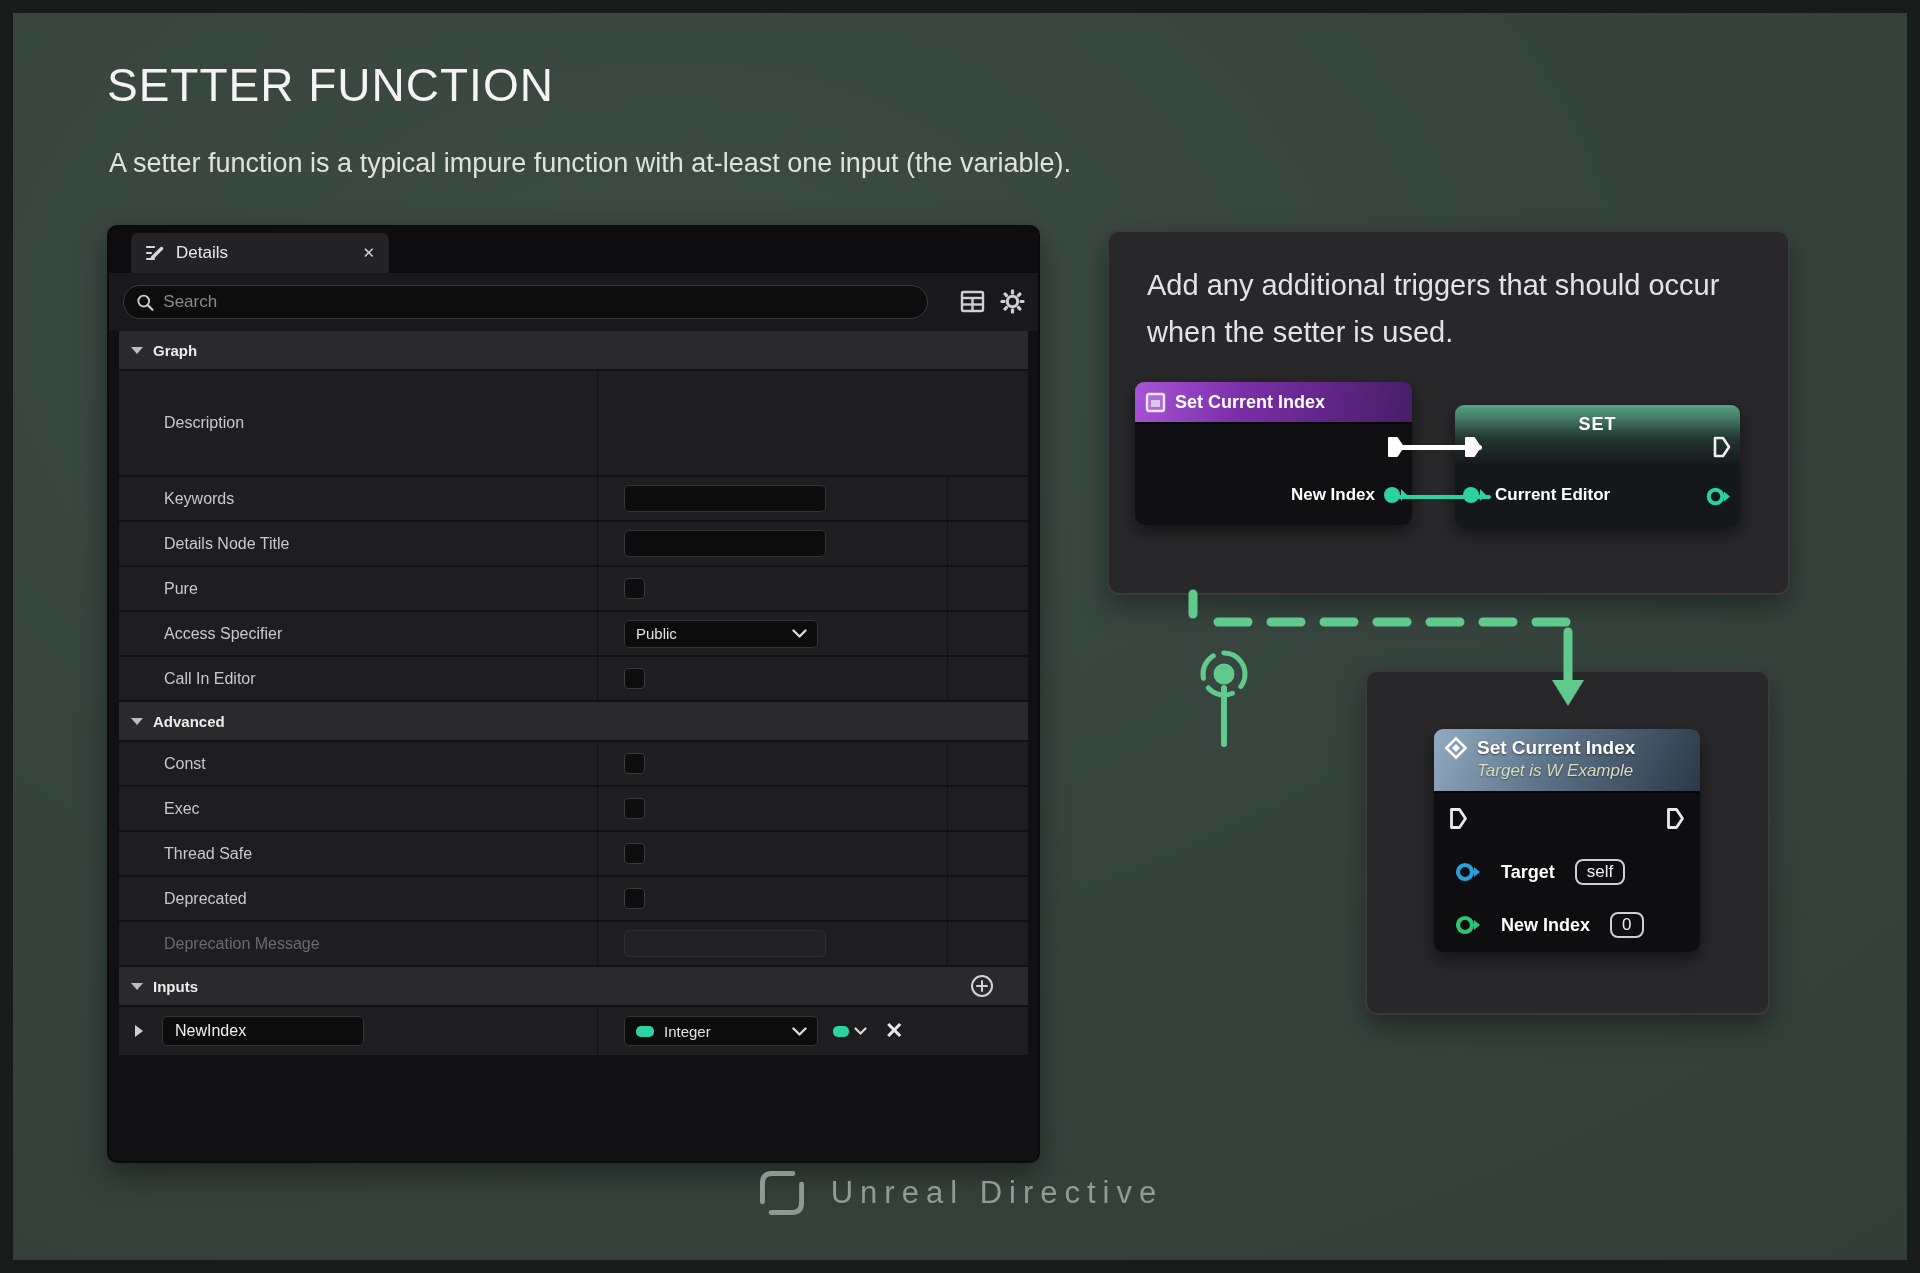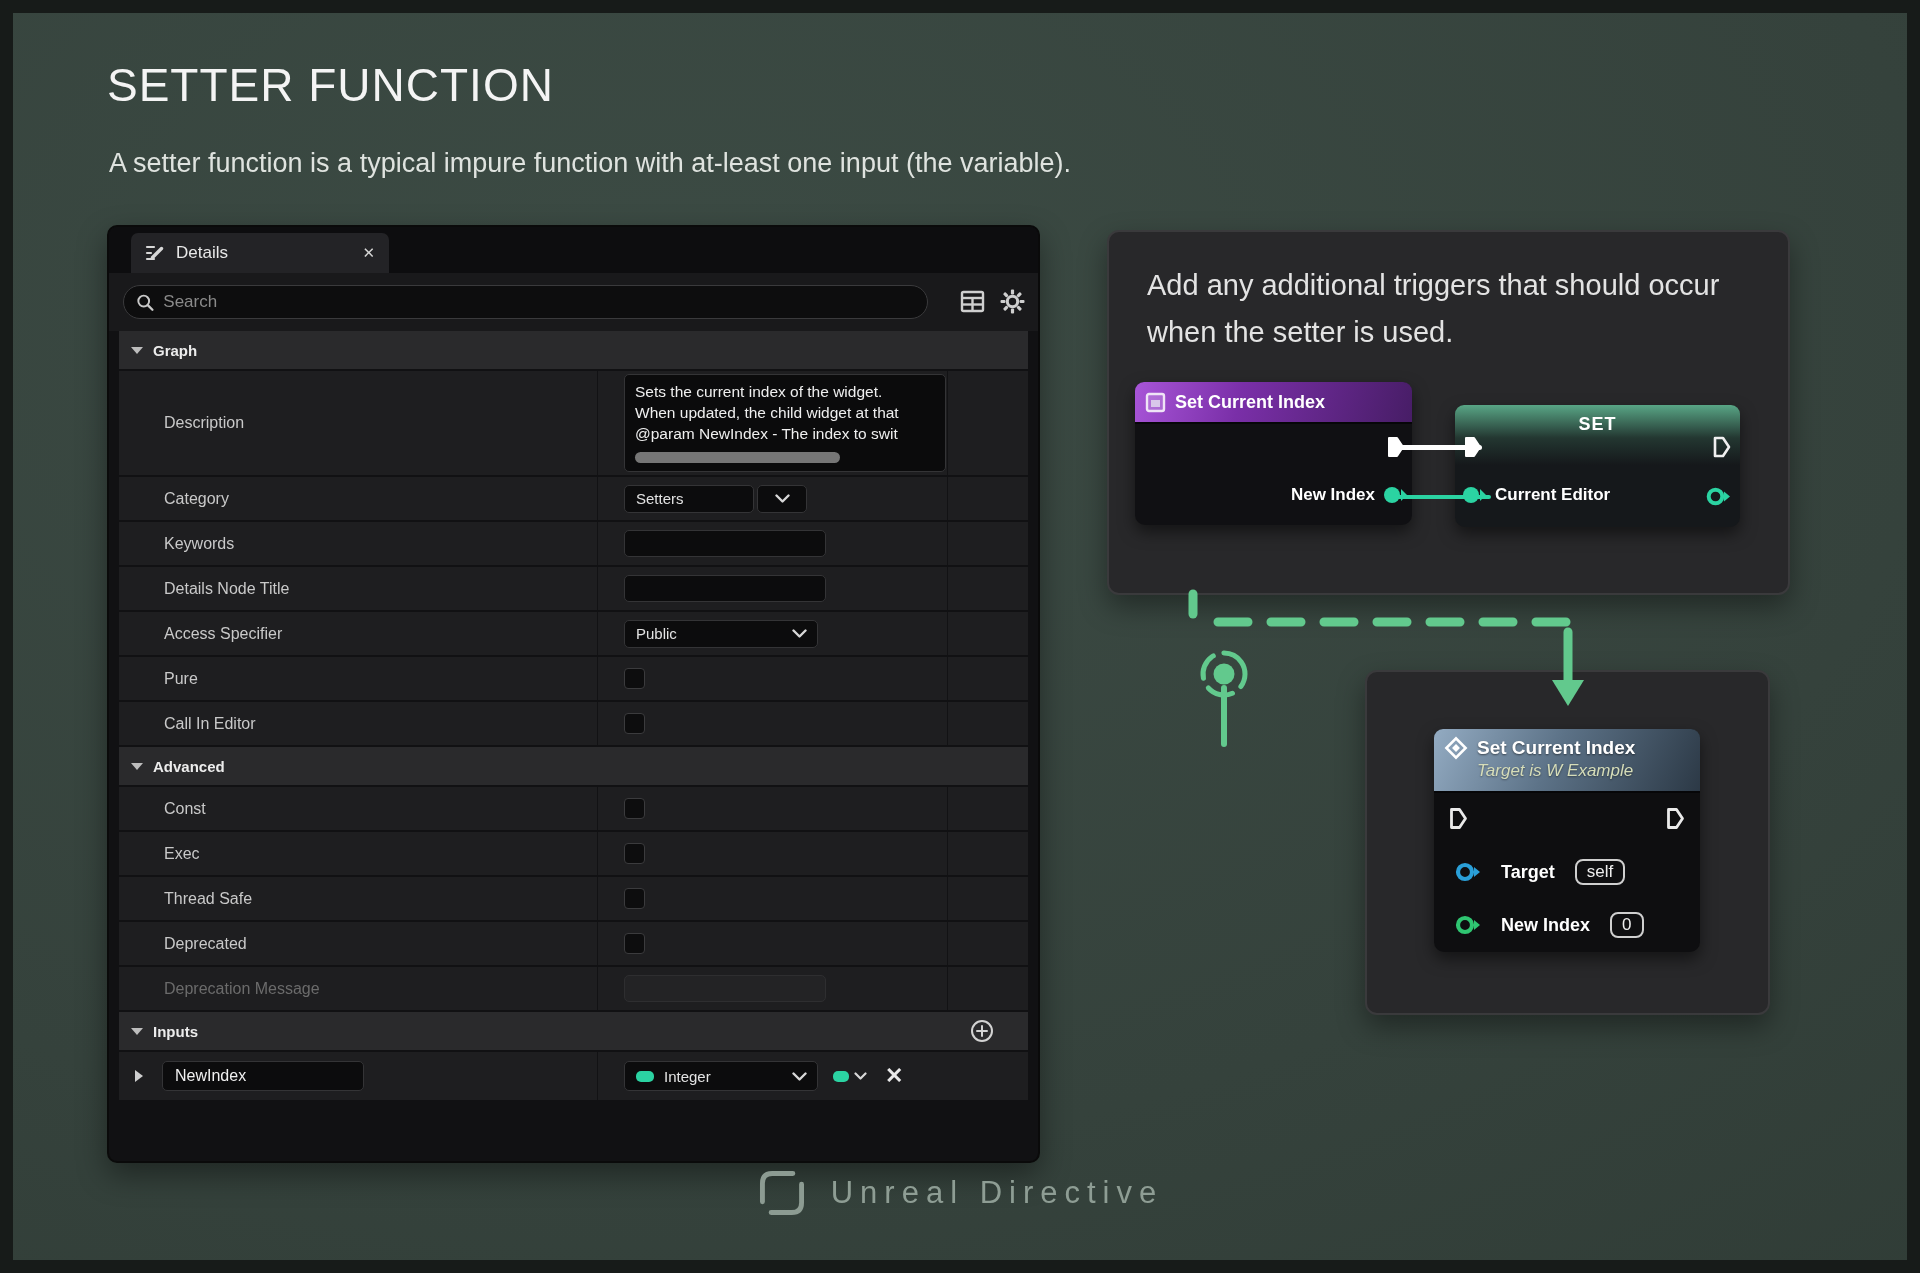--- a/index.html
+++ b/index.html
@@ -173,80 +173,58 @@
   </div>
 
   <div class="rows">
     <div class="sec">
       <span class="tri-down"></span>
       <span>Graph</span>
     </div>
 
     <div class="row tall">
       <div class="cell label">Description</div>
-      <div class="cell value">
-        <div class="desc-box">
-          <div class="dline">Sets the current index of the widget.</div>
-          <div class="dline">When updated, the child widget at that</div>
-          <div class="dline">@param NewIndex - The index to swit</div>
-          <div class="desc-scrollbar"></div>
-        </div>
-      </div>
-      <div class="cell end"></div>
-    </div>
-
-    <div class="row">
-      <div class="cell label">Category</div>
-      <div class="cell value">
-        <div class="combo">
-          <div class="combo-text">Setters</div>
-          <div class="combo-btn">
-            <svg width="15" height="9" viewBox="0 0 15 9">
-              <polyline points="1.5,1.5 7.5,7.5 13.5,1.5" fill="none" stroke="#d8d8d8" stroke-width="2.4" stroke-linecap="round" stroke-linejoin="round"></polyline>
-            </svg>
-          </div>
-        </div>
-      </div>
-      <div class="cell end"></div>
-    </div>
+      <div class="cell end"></div>
+    </div>
+
 
     <div class="row">
       <div class="cell label">Keywords</div>
       <div class="cell value">
           <div class="text-input"></div>
         </div>
       <div class="cell end"></div>
     </div>
 
     <div class="row">
       <div class="cell label">Details Node Title</div>
       <div class="cell value">
           <div class="text-input"></div>
+        </div>
+      <div class="cell end"></div>
+    </div>
+
+    <div class="row">
+      <div class="cell label">Pure</div>
+      <div class="cell value">
+          <div class="checkbox"></div>
         </div>
       <div class="cell end"></div>
     </div>
 
     <div class="row">
       <div class="cell label">Access Specifier</div>
       <div class="cell value">
         <div class="select">
           <span>Public</span>
           <svg width="15" height="9" viewBox="0 0 15 9">
             <polyline points="1.5,1.5 7.5,7.5 13.5,1.5" fill="none" stroke="#d8d8d8" stroke-width="2.4" stroke-linecap="round" stroke-linejoin="round"></polyline>
           </svg>
         </div>
       </div>
-      <div class="cell end"></div>
-    </div>
-
-    <div class="row">
-      <div class="cell label">Pure</div>
-      <div class="cell value">
-          <div class="checkbox"></div>
-        </div>
       <div class="cell end"></div>
     </div>
 
     <div class="row">
       <div class="cell label">Call In Editor</div>
       <div class="cell value">
           <div class="checkbox"></div>
         </div>
       <div class="cell end"></div>
     </div>

